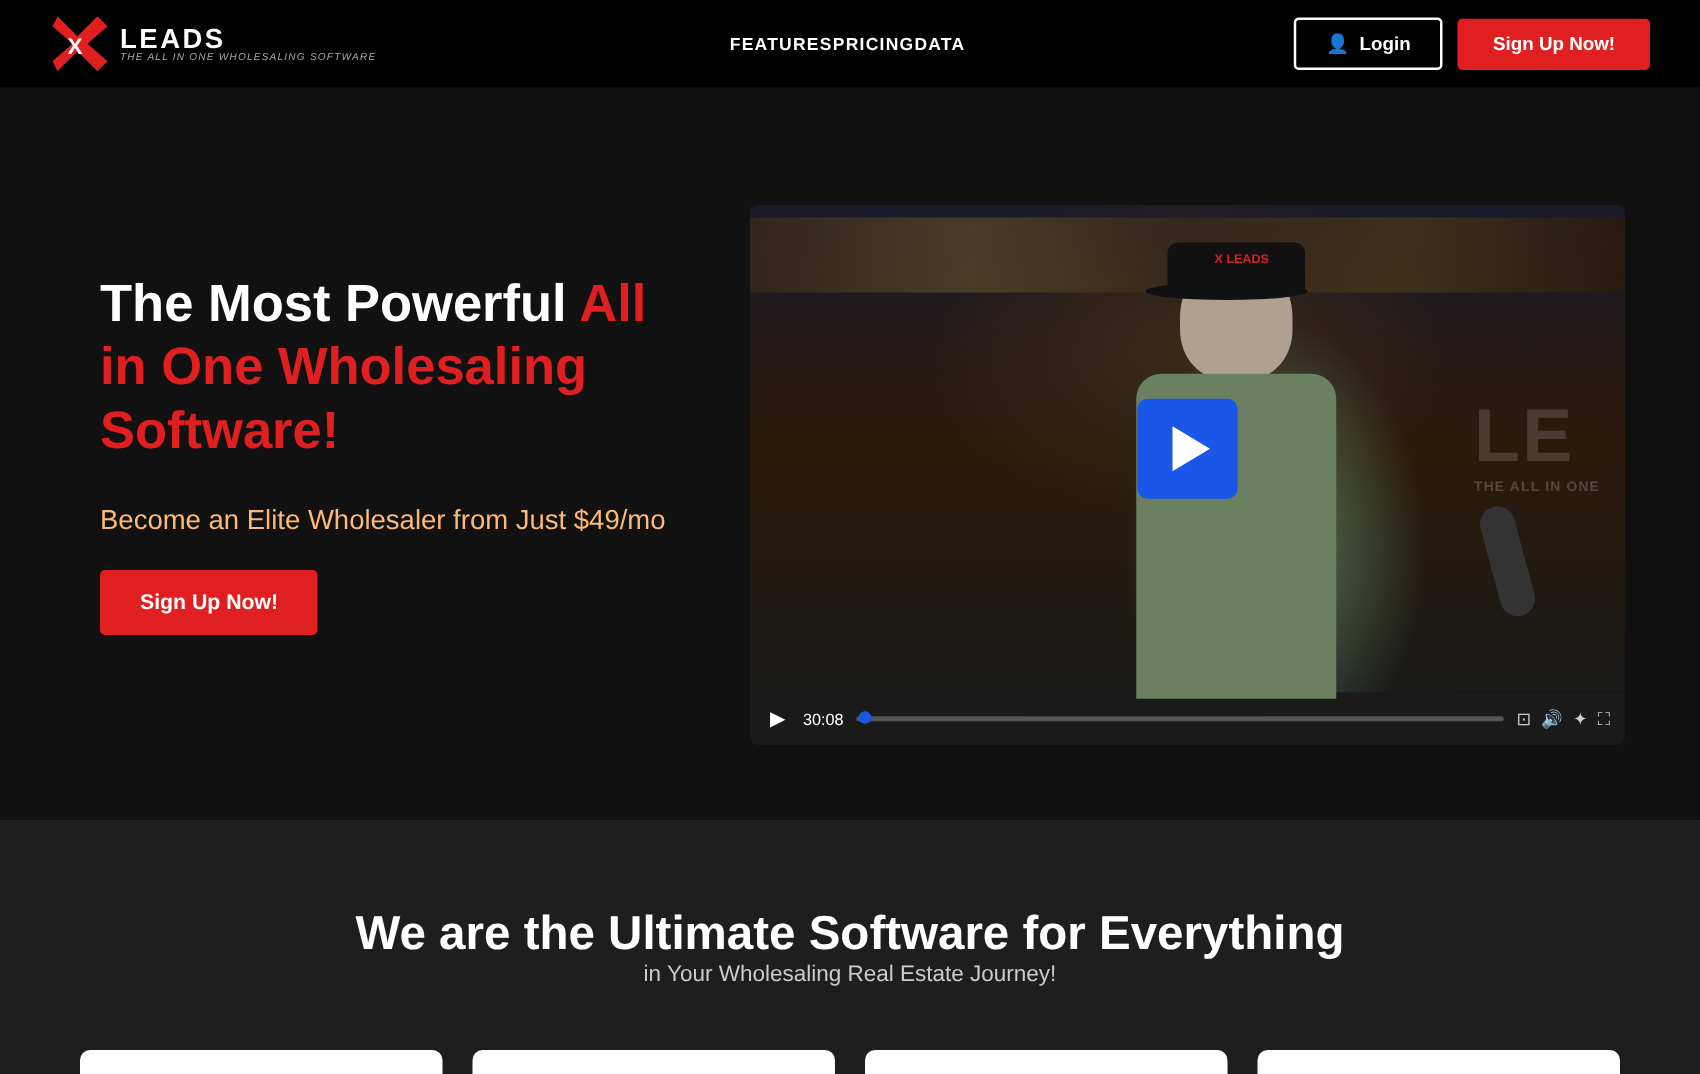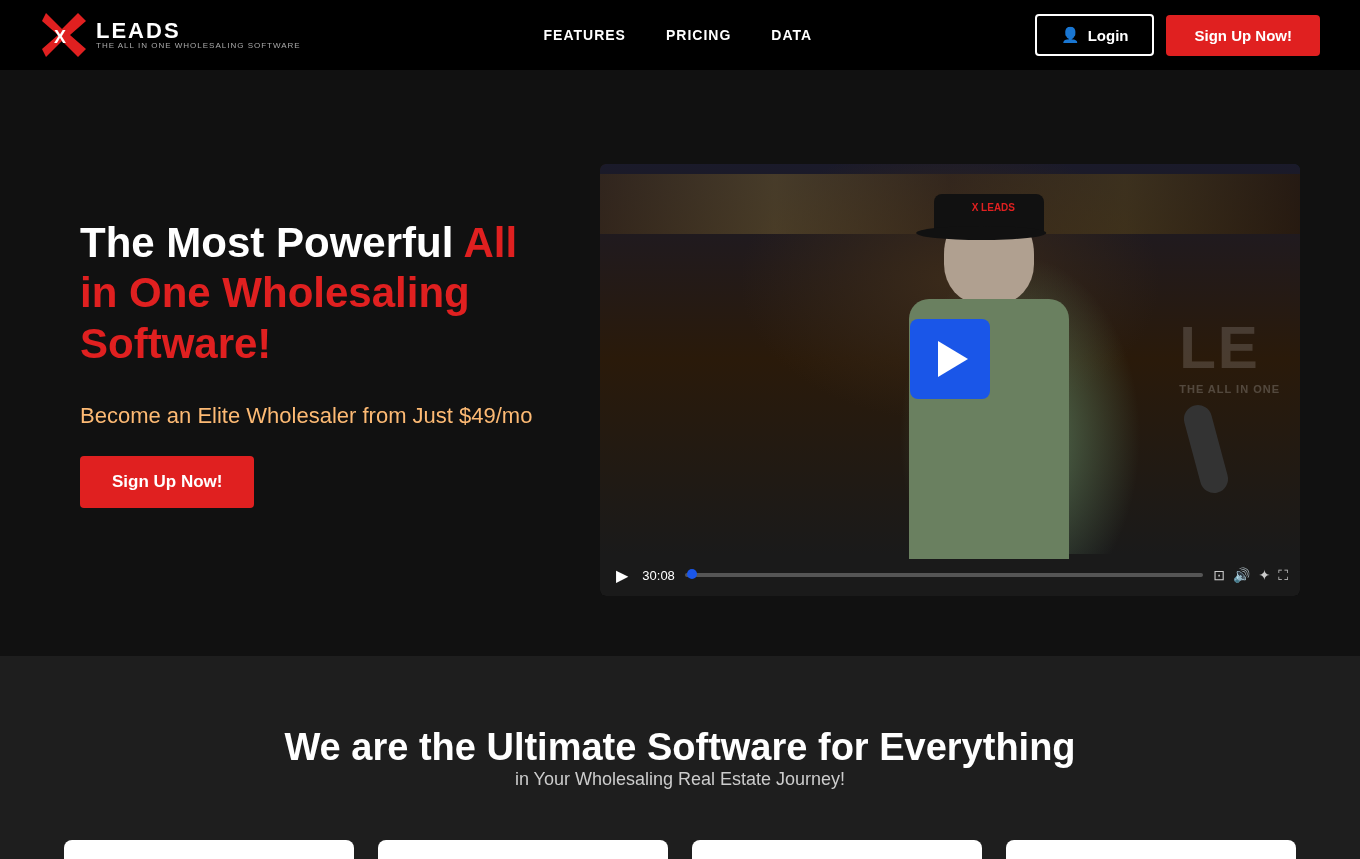--- a/index.html
+++ b/index.html
@@ -30,25 +30,25 @@
       color: #fff;
       font-size: 22px;
       font-weight: 900;
       letter-spacing: 2px;
     }
     .logo-sub {
       color: #aaa;
       font-size: 8px;
       letter-spacing: 1px;
       text-transform: uppercase;
+      font-style: italic;
     }
     .nav-links {
       display: flex;
       align-items: center;
-      gap: 40px;
       margin-left: 20px;
     }
     .nav-link {
       color: #fff;
       text-decoration: none;
       font-size: 14px;
       font-weight: 700;
       letter-spacing: 1px;
     }
     .nav-actions {

